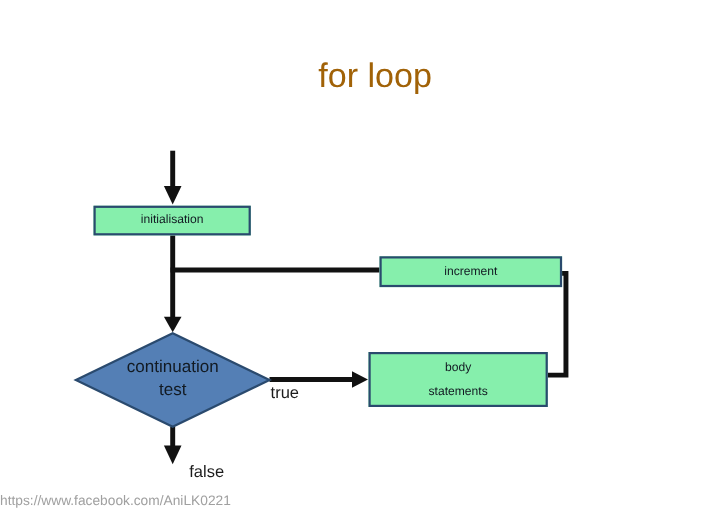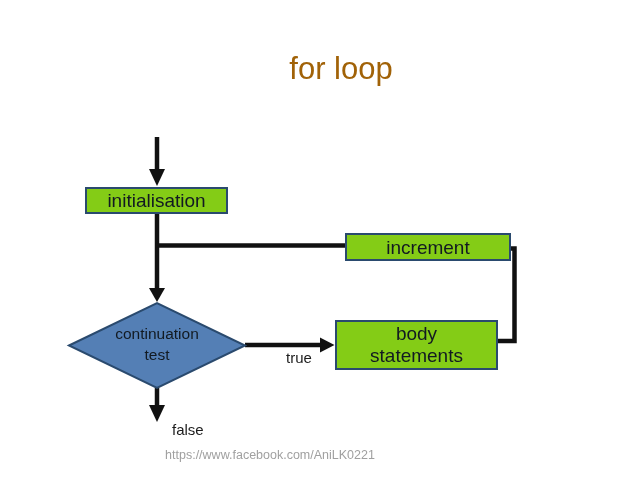--- a/index.html
+++ b/index.html
@@ -33,28 +33,28 @@
     left: 0;
     top: 0;
     pointer-events: none;
   }
   .conn { stroke: #111111; stroke-width: 4.5; fill: none; }
   .arrowhead { fill: #111111; stroke: none; }
   .diamond-shape { fill: #547fb5; stroke: #2a4a6e; stroke-width: 2; }
 
   .node {
     box-sizing: border-box;
-    background: #84cc16;
+    background: #86efac;
     border: 2px solid #2a4a6e;
     display: flex;
     flex-direction: column;
     align-items: center;
     justify-content: center;
     color: #121a22;
-    font-size: 19px;
+    font-size: 11px;
     line-height: 21px;
     text-align: center;
   }
   .node-init      { left: 85px;  top: 187px; width: 143px; height: 27px; }
   .node-increment { left: 345px; top: 233px; width: 166px; height: 28px; }
   .node-body      { left: 335px; top: 320px; width: 163px; height: 50px; line-height: 22px; }
 
   .diamond-label {
     left: 87px;
     top: 323px;
@@ -63,28 +63,27 @@
     color: #121a22;
     font-size: 15.5px;
     line-height: 21px;
   }
 
   .branch-label {
     font-size: 15px;
     line-height: 16px;
     color: #1c1c1c;
   }
-  .label-true  { left: 246px; top: 350px; margin-left: 40px; }
+  .label-true  { left: 246px; top: 350px; }
   .label-false { left: 172px; top: 401px; margin-top: 21px; }
 
   .slide-footer {
     left: 0;
     top: 448px;
     width: 540px;
-    text-align: center;
     font-size: 12.5px;
     line-height: 15px;
     color: #a0a0a0;
   }
 </style>
 </head>
 <body>
 
 <div id="canvas">
 

